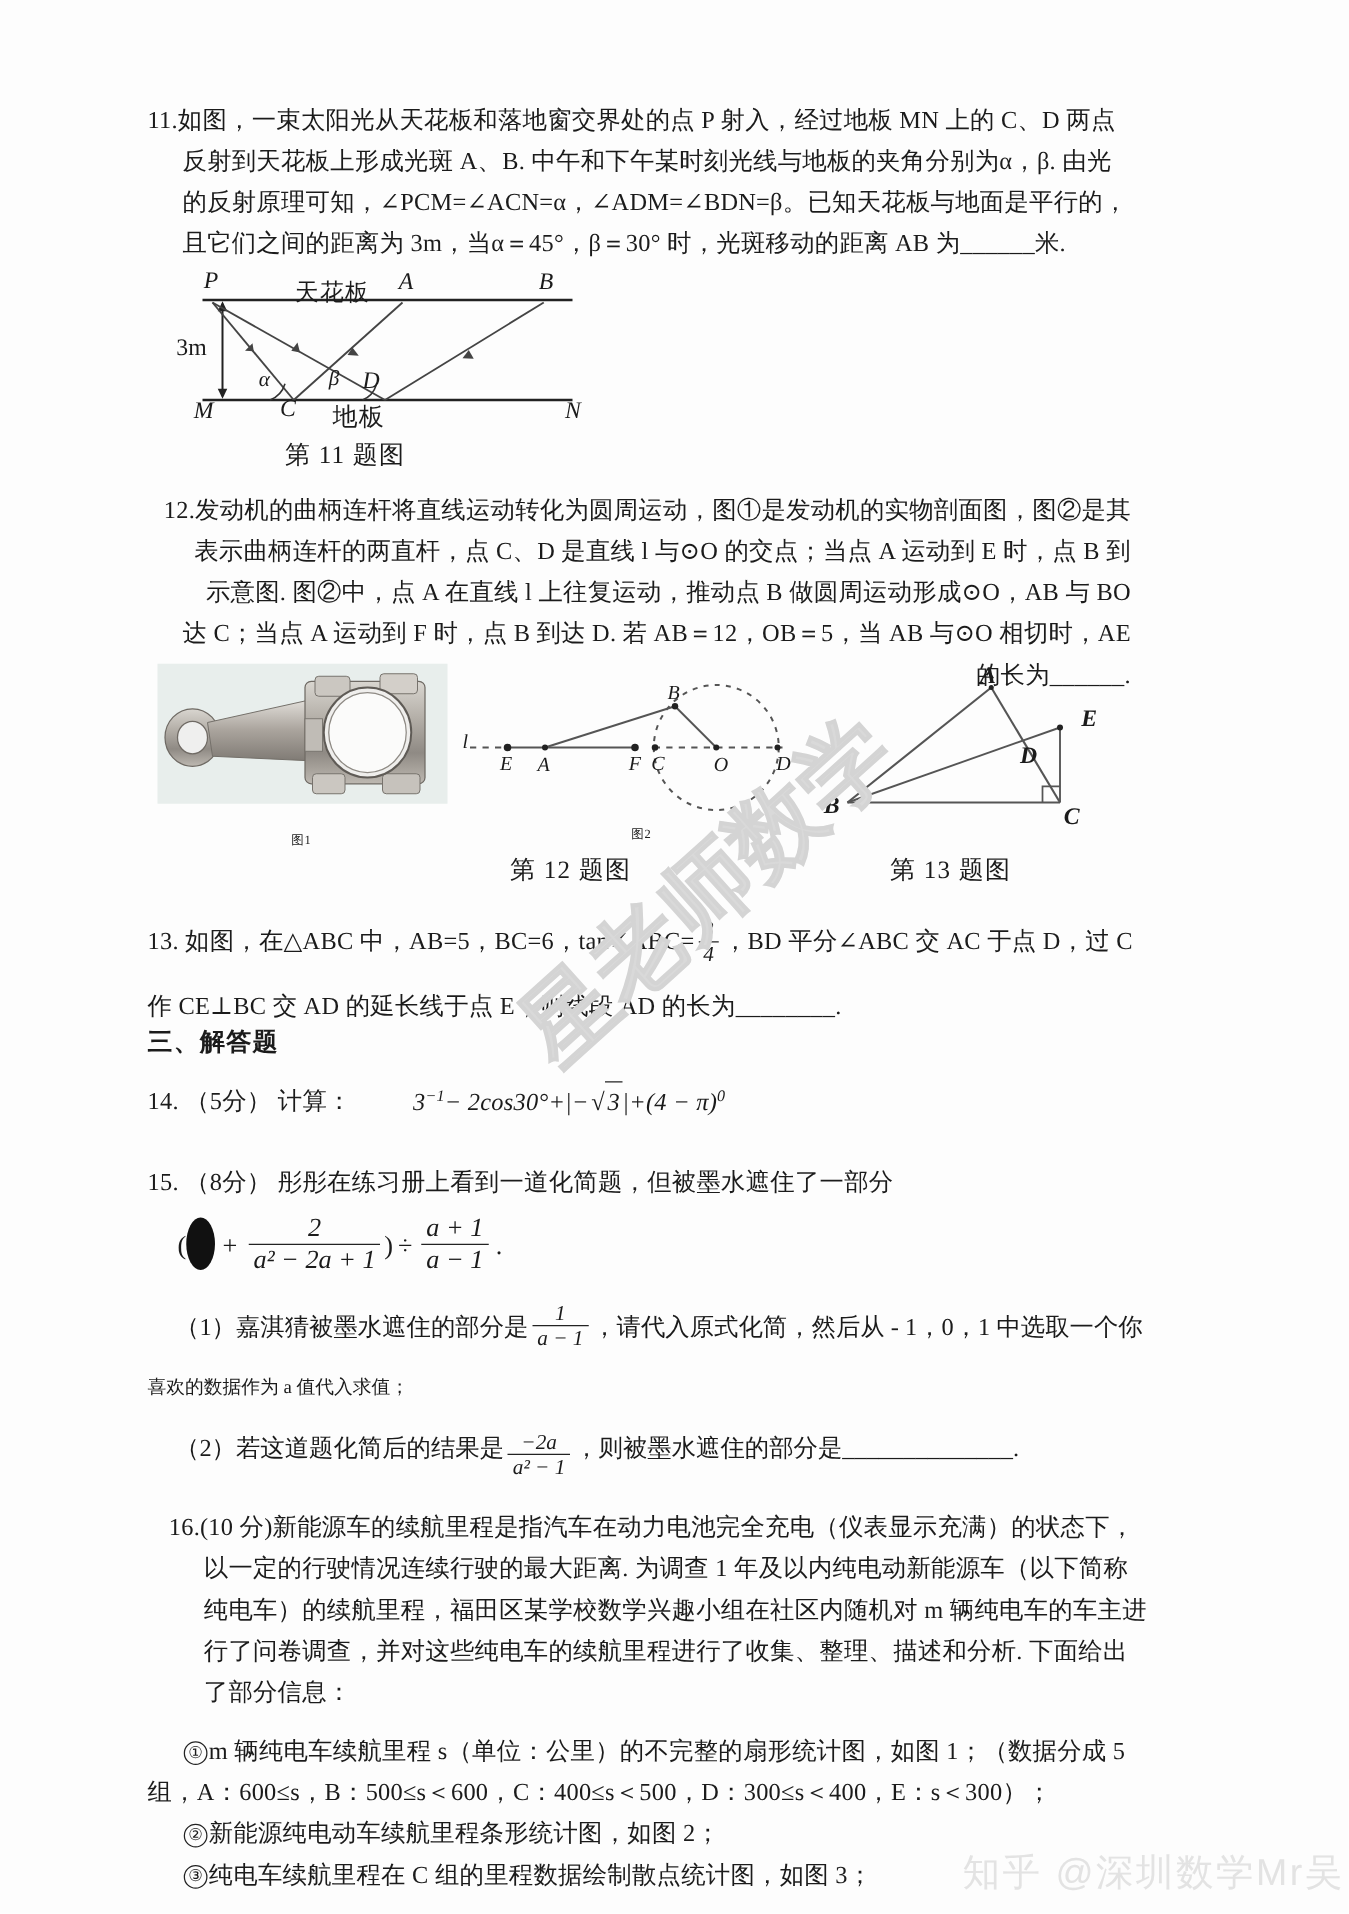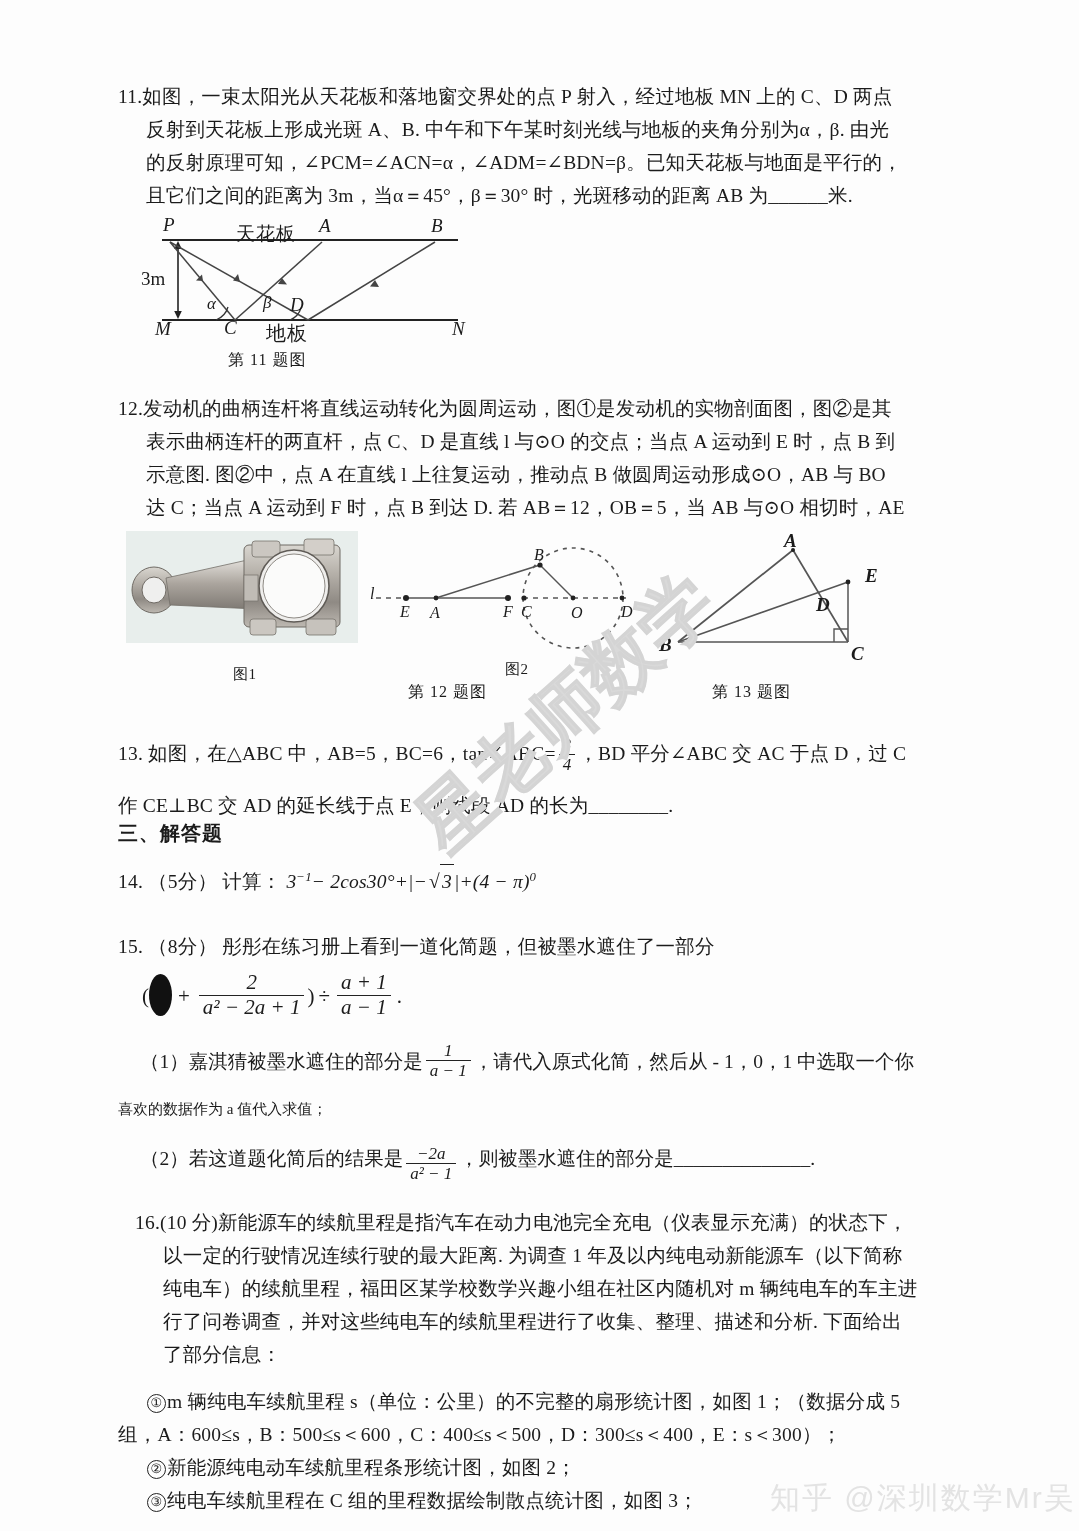--- a/index.html
+++ b/index.html
@@ -45,27 +45,27 @@
     position: relative;
     top: -1px;
   }
   .frac .num { display: block; padding: 0 4px; }
   .frac .den { display: block; border-top: 1.3px solid #222; padding: 0 4px; }
   .frac.small { font-size: 17px; }
 
   
   .cap {
     position: absolute;
-    font-size: 16px;
+    font-size: 20px;
     letter-spacing: 1px;
     white-space: nowrap;
   }
   .subcap {
     position: absolute;
-    font-size: 15px;
+    font-size: 10px;
     letter-spacing: 0.5px;
     white-space: nowrap;
   }
 
   
   .fig { position: absolute; }
   .fig svg { display: block; }
 
   
   .rod-photo {
@@ -172,21 +172,21 @@
   <div style="position:absolute;left:452px;top:318px;font-size:19px;font-style:italic;">N</div>
   <div style="position:absolute;left:224px;top:317px;font-size:19px;font-style:italic;">C</div>
   <div style="position:absolute;left:290px;top:294px;font-size:19px;font-style:italic;">D</div>
   <div style="position:absolute;left:207px;top:294px;font-size:17px;font-style:italic;">α</div>
   <div style="position:absolute;left:263px;top:293px;font-size:17px;font-style:italic;">β</div>
   <div style="position:absolute;left:236px;top:221px;font-size:19px;letter-spacing:1px;">天花板</div>
   <div style="position:absolute;left:266px;top:320px;font-size:20px;letter-spacing:1px;">地板</div>
   <div style="position:absolute;left:141px;top:268px;font-size:19px;">3m</div>
   <div class="cap" style="left:228px;top:350px;">第 11 题图</div>
 
-  <div class="qblock" style="left:118px; top:392px;">
+  <div class="qblock" style="left:118px; top:392px;text-align:right;">
     <div class="qline">
       <span>12.</span><span>发动机的曲柄连杆将直线运动转化为圆周运动，图①是发动机的实物剖面图，图②是其</span>
     </div>
     <div class="qline indent">表示曲柄连杆的两直杆，点 C、D 是直线 l 与⊙O 的交点；当点 A 运动到 E 时，点 B 到</div>
     <div class="qline indent">示意图. 图②中，点 A 在直线 l 上往复运动，推动点 B 做圆周运动形成⊙O，AB 与 BO</div>
     <div class="qline indent">达 C；当点 A 运动到 F 时，点 B 到达 D. 若 AB＝12，OB＝5，当 AB 与⊙O 相切时，AE</div>
     <div class="qline indent">的长为______.</div>
   </div>
 
   <div class="rod-photo" style="left:126px; top:531px; width:232px; height:112px;">
@@ -289,21 +289,21 @@
     <div class="qline">作 CE⊥BC 交 AD 的延长线于点 E，则线段 AD 的长为________.</div>
   </div>
 
   <div class="sec-head" style="left:118px; top:820px;">三、解答题</div>
 
   <div class="qblock" style="left:118px; top:860px;">
     <div class="qline">
       <span>14.</span>
       <span>（5分）</span>
       <span>计算：</span>
-      <span style="font-style:italic;">
+      <span style="font-style:italic;margin-left:44px;">
         <span>3</span><sup class="exp">−1</sup><span>− 2cos30°+|−</span><span class="sqrt-wrap">√<span class="sqrt-bar">3</span></span><span>|+(4 − π)</span><sup class="exp">0</sup>
       </span>
     </div>
   </div>
 
   <div class="qblock" style="left:118px; top:930px;">
     <div class="qline">
       <span>15.</span>
       <span>（8分）</span>
       <span>彤彤在练习册上看到一道化简题，但被墨水遮住了一部分</span>

